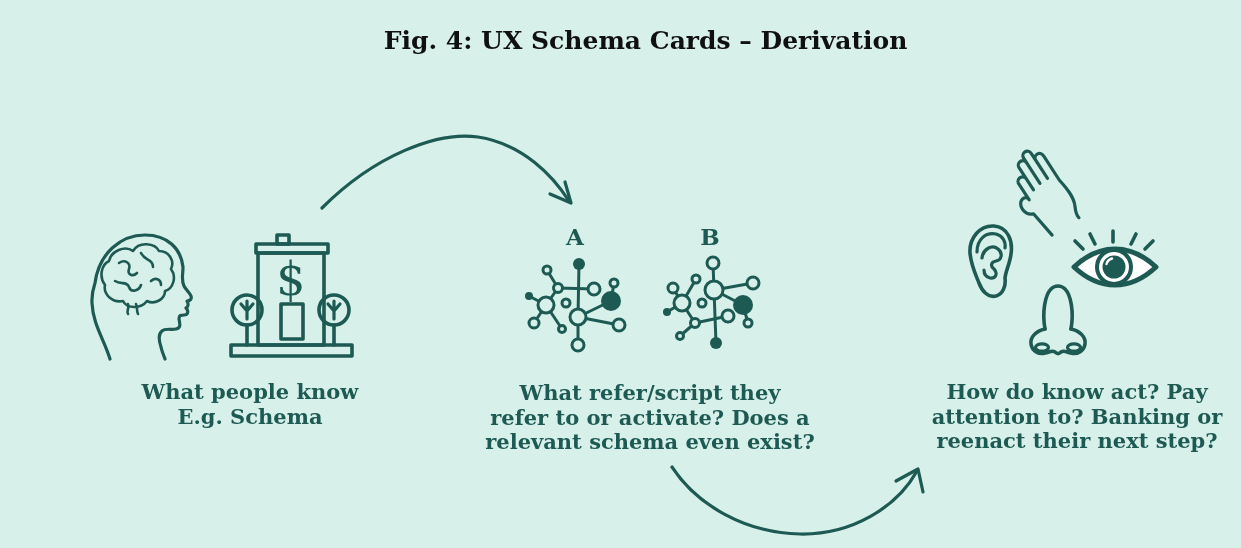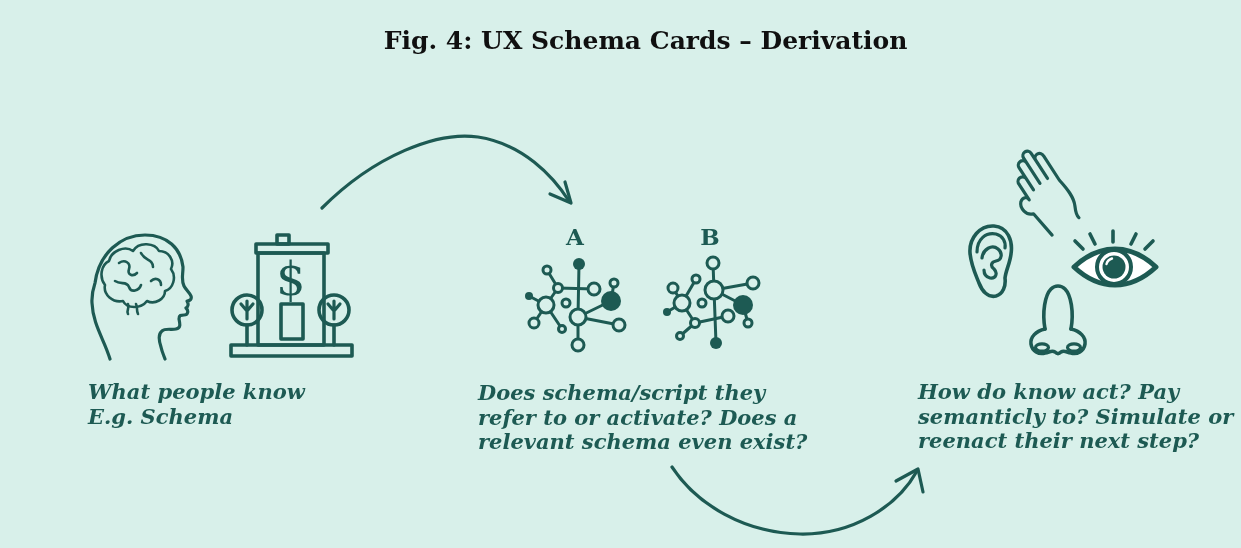--- a/index.html
+++ b/index.html
@@ -12,22 +12,22 @@
     width:1241px;height:548px;position:relative;overflow:hidden;
     background:var(--bg);
     font-family:"DejaVu Serif","Liberation Serif",serif;
   }
   .title{
     position:absolute;top:26px;left:50px;right:0;
     text-align:center;font-weight:bold;font-size:25px;color:var(--title);
     letter-spacing:0px;
   }
   .caption{
-    position:absolute;font-weight:bold;
-    font-size:21px;line-height:24.5px;color:var(--ink);font-style:italic;
+    position:absolute;text-align:center;font-weight:bold;
+    font-size:21px;line-height:24.5px;color:var(--ink);
   }
   .caption span{display:block;}
   .cap-knowledge{left:88px;top:380px;width:324px;}
   .cap-schema{left:478px;top:381px;width:344px;}
   .cap-action{left:918px;top:380px;width:318px;}
   .net-label{
     position:absolute;top:223px;width:30px;text-align:center;
     font-weight:bold;font-size:23px;color:var(--ink);
   }
   .net-label-a{left:560px;}
@@ -186,22 +186,22 @@
 
 <div class="net-label net-label-a">A</div>
 <div class="net-label net-label-b">B</div>
 
 <div class="caption cap-knowledge">
   <span>What people know</span>
   <span>E.g. Schema</span>
 </div>
 
 <div class="caption cap-schema">
-  <span>Does schema/script they</span>
+  <span>What refer/script they</span>
   <span>refer to or activate? Does a</span>
   <span>relevant schema even exist?</span>
 </div>
 
 <div class="caption cap-action">
   <span>How do know act? Pay</span>
-  <span>semanticly to? Simulate or</span>
+  <span>attention to? Banking or</span>
   <span>reenact their next step?</span>
 </div>
 
 </body></html>

